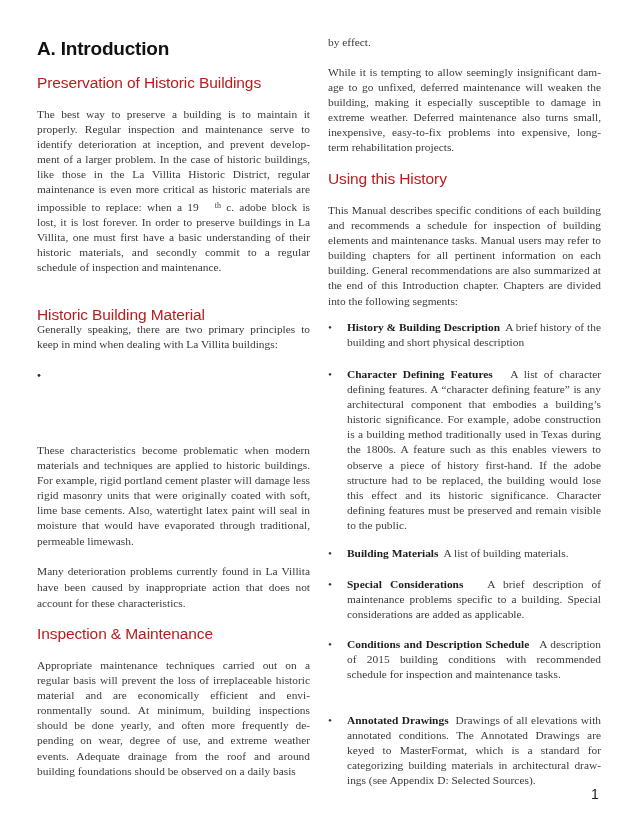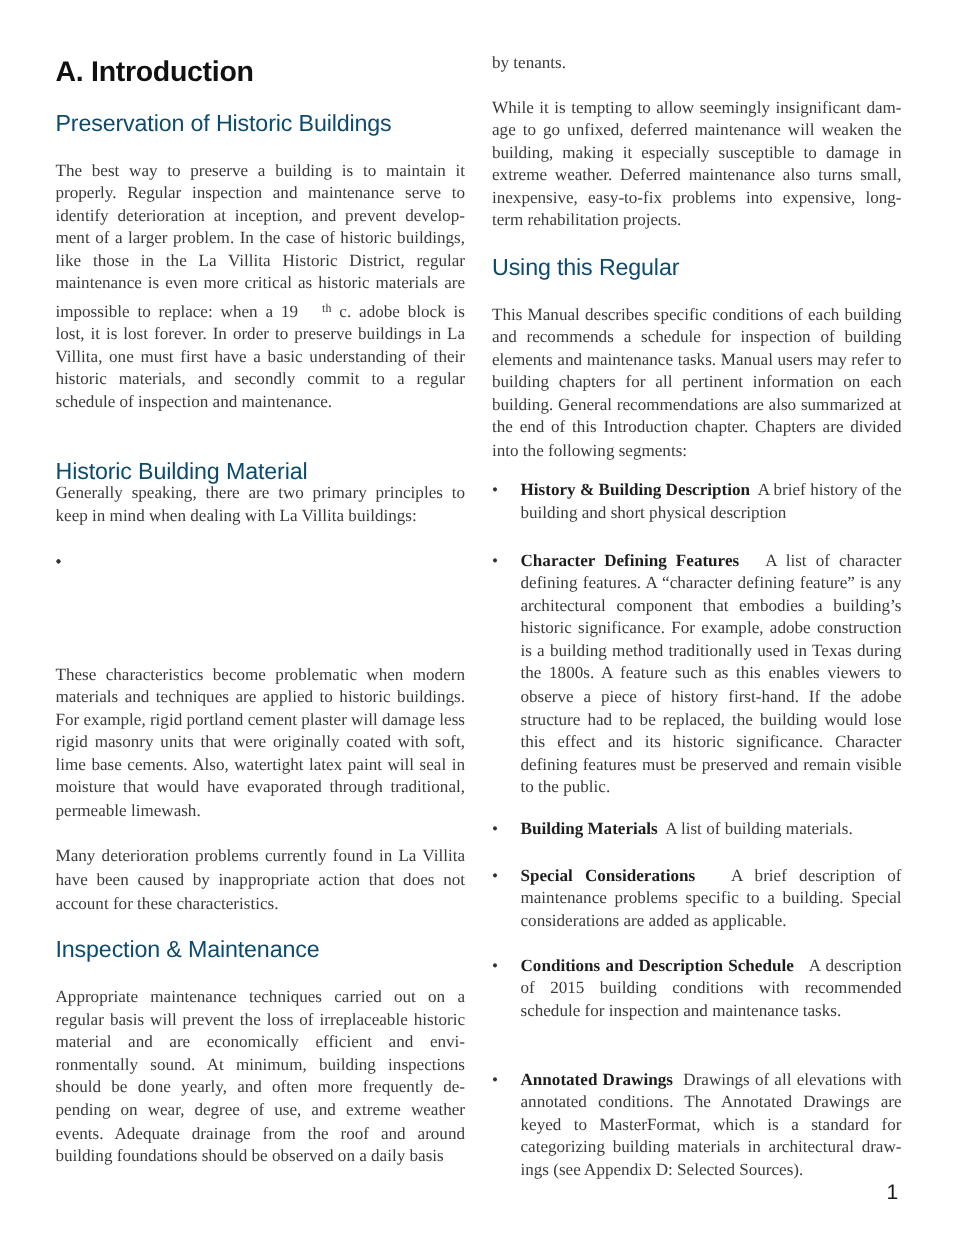--- a/index.html
+++ b/index.html
@@ -7,21 +7,21 @@
     .page { position: absolute; left: 0; top: 0; width: 638px; height: 826px; background: #fff; }
     .col { position: absolute; top: 0; }
     .col-left { left: 37px; width: 273px; }
     .col-right { left: 328px; width: 273px; }
     .h1 {
       position: absolute; font-family: "Liberation Sans", sans-serif; font-weight: bold;
       font-size: 19px; color: #111; margin: 0; letter-spacing: -0.2px; white-space: nowrap;
     }
     .h2 {
       position: absolute; font-family: "Liberation Sans", sans-serif; font-weight: normal;
-      font-size: 15.5px; color: #0c4a6e; margin: 0; white-space: nowrap; letter-spacing: -0.1px;
+      font-size: 15.5px; color: #b91c1c; margin: 0; white-space: nowrap; letter-spacing: -0.1px;
     }
     .p {
       position: absolute; font-family: "Liberation Serif", serif; font-size: 11.4px;
       line-height: 15.1px; color: #3a3a3a; margin: 0; text-align: justify;
       hyphens: manual;
     }
     .bullets { position: absolute; margin: 0; padding: 0; list-style: none; }
     .bullet {
       position: relative; padding-left: 19px; font-family: "Liberation Serif", serif;
       font-size: 11.4px; line-height: 15.1px; color: #3a3a3a; text-align: justify;
@@ -61,24 +61,24 @@
     </ul>
 
     <p class="p" style="top:443px; width:273px;">These characteristics become problematic when modern materials and techniques are applied to historic buildings. For example, rigid portland cement plaster will damage less rigid masonry units that were originally coated with soft, lime base cements. Also, watertight latex paint will seal in moisture that would have evaporated through tra­ditional, permeable limewash.</p>
     <p class="p" style="top:563px; width:273px; line-height:16px;">Many deterioration problems currently found in La Vil­lita have been caused by inappropriate action that does not account for these characteristics.</p>
 
     <h2 class="h2" style="top:625px;">Inspection &amp; Maintenance</h2>
     <p class="p" style="top:658px; width:273px;">Appropriate maintenance techniques carried out on a regular basis will prevent the loss of irreplaceable his­toric material and are economically efficient and envi­ronmentally sound. At minimum, building inspections should be done yearly, and often more frequently de­pending on wear, degree of use, and extreme weather events. Adequate drainage from the roof and around building foundations should be observed on a daily basis</p>
   </div>
 
   <div class="col col-right">
-    <p class="p" style="top:35px; width:273px;">by tenants.</p>
+    <p class="p" style="top:35px; width:273px;">by effect.</p>
     <p class="p" style="top:65px; width:273px;">While it is tempting to allow seemingly insignificant dam­age to go unfixed, deferred maintenance will weaken the building, making it especially susceptible to damage in extreme weather. Deferred maintenance also turns small, inexpensive, easy-to-fix problems into expensive, long-term rehabilitation projects.</p>
 
-    <h2 class="h2" style="top:170px;">Using this Regular</h2>
+    <h2 class="h2" style="top:170px;">Using this History</h2>
     <p class="p" style="top:203px; width:273px;">This Manual describes specific conditions of each build­ing and recommends a schedule for inspection of build­ing elements and maintenance tasks. Manual users may refer to building chapters for all pertinent information on each building. General recommendations are also summarized at the end of this Introduction chapter. Chapters are divided into the following segments:</p>
 
     <ul class="bullets" style="top:320px; width:273px;">
       <li class="bullet"><span class="dot">•</span><b>History &amp; Building Description</b>&nbsp; <span>A brief history of the building and short physical description</span></li>
     </ul>
 
     <ul class="bullets" style="top:367px; width:273px;">
       <li class="bullet"><span class="dot">•</span><b>Character Defining Features</b>&nbsp;&nbsp; <span>A list of character defining features. A “character defining feature” is any architectural component that embodies a build­ing’s historic significance. For example, adobe con­struction is a building method traditionally used in Texas during the 1800s. A feature such as this enables viewers to observe a piece of history first-hand. If the adobe structure had to be replaced, the build­ing would lose this effect and its historic significance. Character defining features must be preserved and remain visible to the public.</span></li>
     </ul>
 

